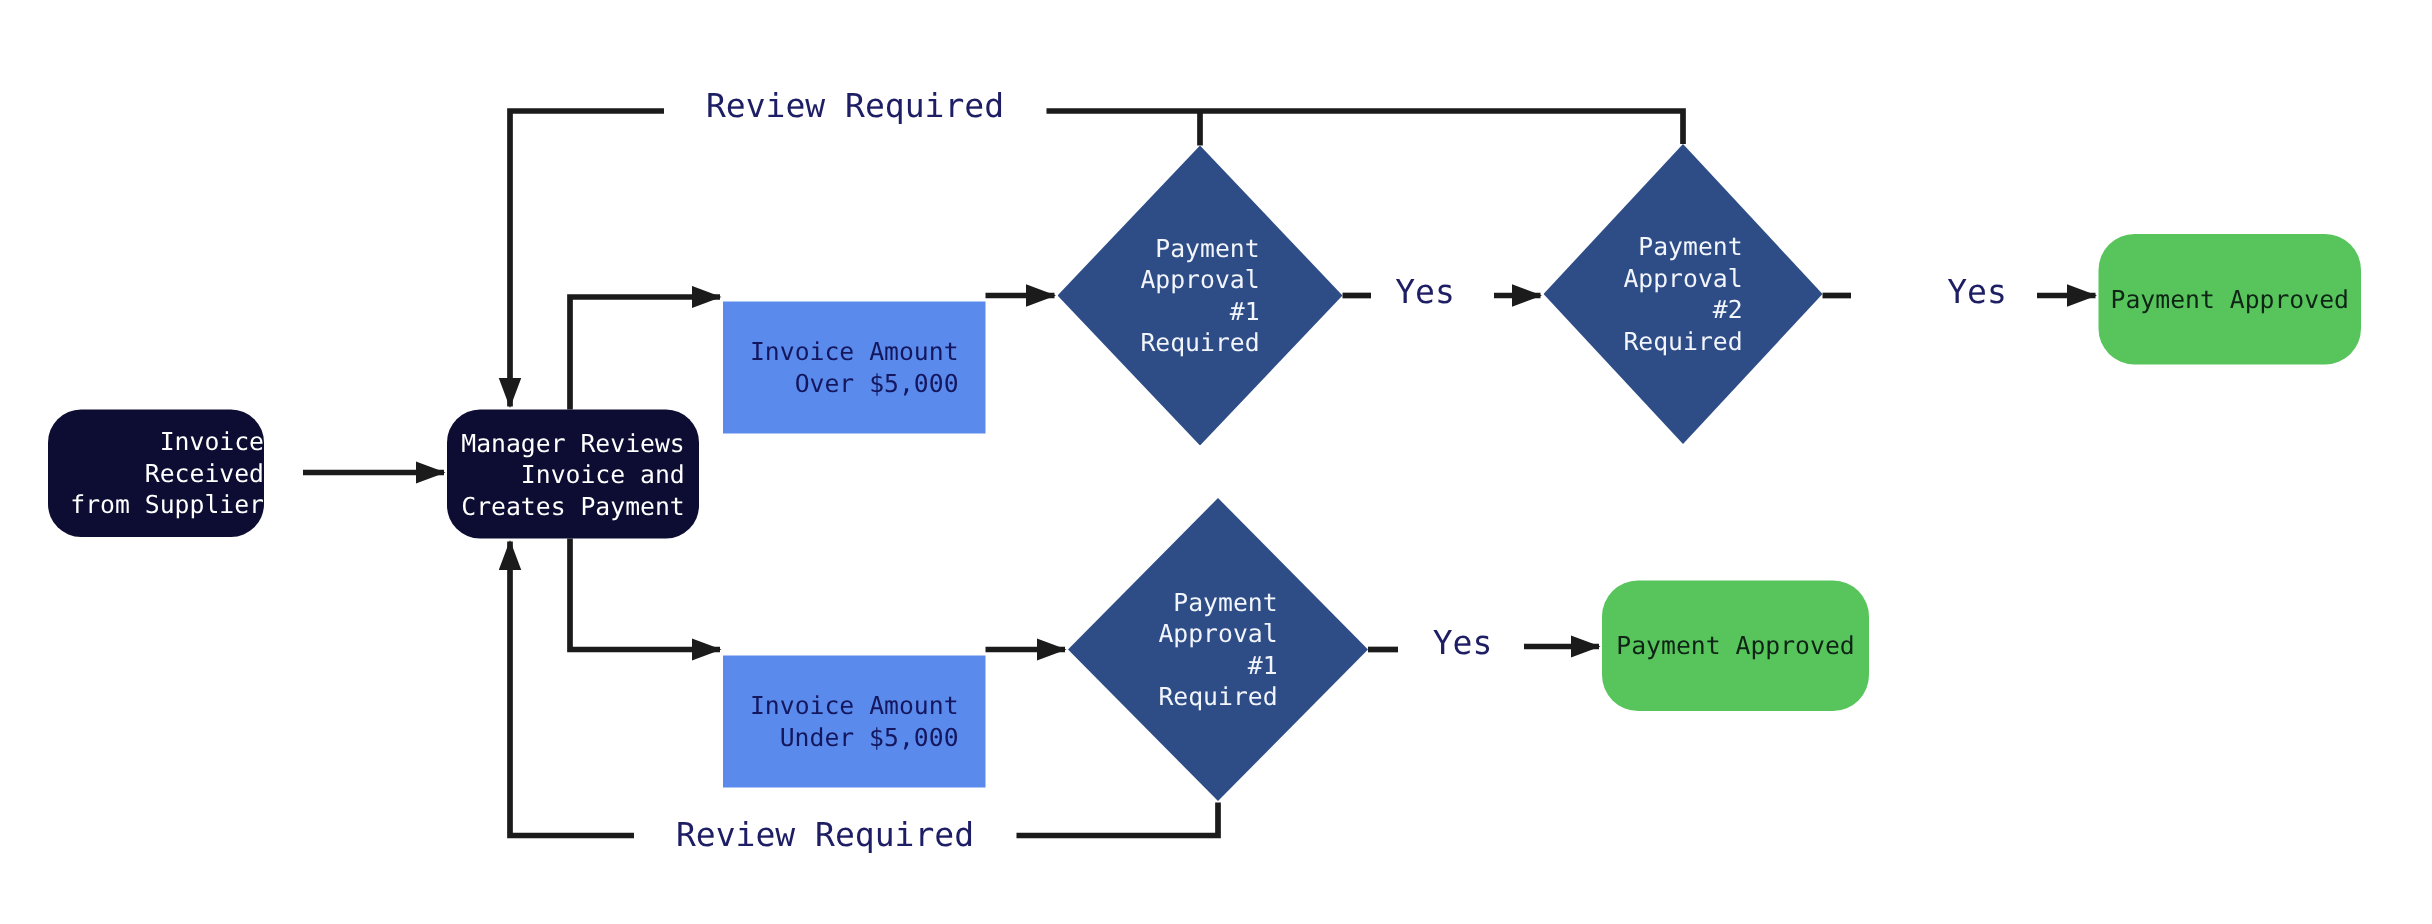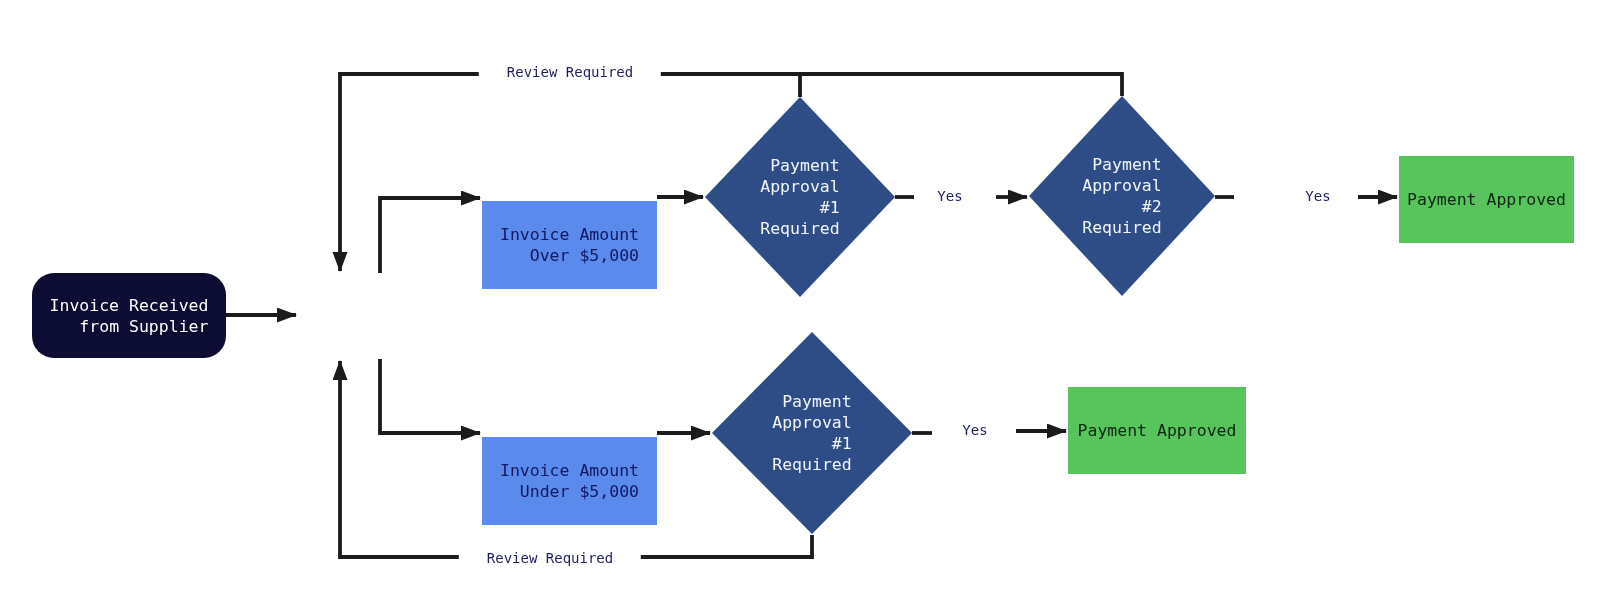--- a/index.html
+++ b/index.html
@@ -47,40 +47,41 @@
     border-radius: 22px;
   }
   .node-blue {
     background: var(--branch-blue, #5a8bec);
     color: var(--branch-blue-text, #14165e);
     margin-top: 47px;
   }
   .node-green {
     background: var(--approved-green, #57c45c);
     color: var(--approved-green-text, #0e2415);
+    border-radius: 24px;
   }
   .node-diamond {
     background: var(--diamond-blue, #2e4d87);
     color: var(--diamond-text, #f2f5fb);
     clip-path: polygon(50% 0%, 100% 50%, 50% 100%, 0% 50%);
   }
   .edge-label {
     position: absolute;
     transform: translate(-50%, -50%);
-    font-size: 14px;
+    font-size: 22px;
     line-height: 20px;
     color: var(--edge-label-text, #1e1e64);
     white-space: nowrap;
   }
   .edge-label.masked {
     background: var(--background, #ffffff);
     padding: 2px 28px;
   }
   
-  #n-a  { left: 32px;   top: 273px; width: 194px; height: 85px;  }
+  #n-a  { left: 32px;   top: 273px; width: 144px; height: 85px;  }
   #n-b  { left: 298px;  top: 273px; width: 168px; height: 86px;  }
   #n-c1 { left: 482px;  top: 154px; width: 175px; height: 88px;  }
   #n-c2 { left: 482px;  top: 390px; width: 175px; height: 88px;  }
   #n-d1 { left: 705px;  top: 97px;  width: 190px; height: 200px; }
   #n-d2 { left: 1029px; top: 96px;  width: 186px; height: 200px; }
   #n-d3 { left: 712px;  top: 332px; width: 200px; height: 202px; }
   #n-e1 { left: 1399px; top: 156px; width: 175px; height: 87px;  }
   #n-e2 { left: 1068px; top: 387px; width: 178px; height: 87px;  }
   
   #l-review-top    { left: 570px;  top: 72px;  }
@@ -120,20 +121,23 @@
 
   <div class="edge-label masked" id="l-review-top">Review Required</div>
   <div class="edge-label" id="l-yes1">Yes</div>
   <div class="edge-label" id="l-yes2">Yes</div>
   <div class="edge-label" id="l-yes3">Yes</div>
   <div class="edge-label masked" id="l-review-bottom">Review Required</div>
 
   <div class="node node-dark" id="n-a">Invoice Received
 from Supplier</div>
 
+  <div class="node node-dark" id="n-b">Manager Reviews
+Invoice and
+Creates Payment</div>
 
   <div class="node node-blue" id="n-c1">Invoice Amount
 Over $5,000</div>
 
   <div class="node node-blue" id="n-c2">Invoice Amount
 Under $5,000</div>
 
   <div class="node node-diamond" id="n-d1">Payment
 Approval
 #1

